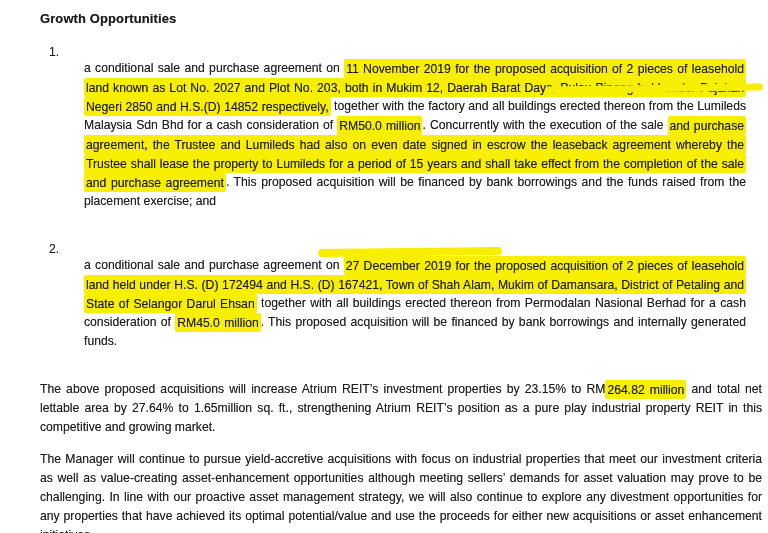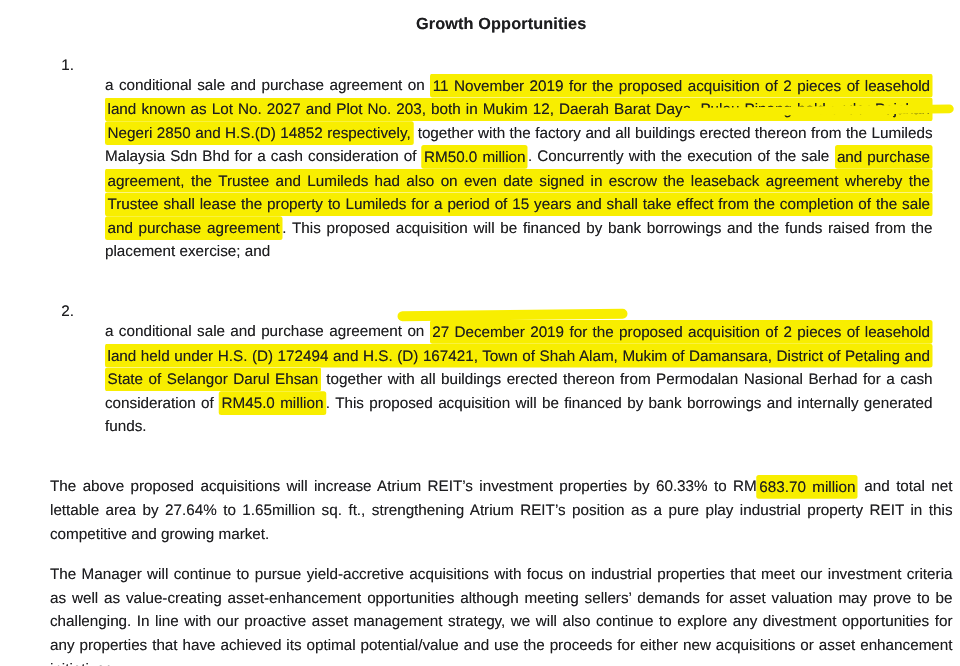--- a/index.html
+++ b/index.html
@@ -21,21 +21,20 @@
     font-size:12.2px;
     line-height:19px;
     color:var(--text);
   }
   .title{
     font-size:13px;
     font-weight:bold;
     margin:0 0 15px 0;
     letter-spacing:.1px;
     text-shadow:0 0 .5px rgba(20,20,25,.6);
-    text-align:center;
   }
   .para{
     margin:0 0 13px 0;
     text-align:justify;
     text-shadow:0 0 .5px rgba(20,20,25,.5);
   }
   .list-item{
     display:flex;
     margin:0 0 13px 0;
   }
@@ -75,20 +74,20 @@
   <div class="list-item">
     <span class="num">1.</span>
     <p class="para item-text"><span>a conditional sale and purchase agreement on </span><mark>11 November 2019 for the proposed acquisition of 2 pieces of leasehold land known as Lot No. 2027 and Plot No. 203, both in Mukim 12, Daerah Barat Daya, Pulau Pinang held under Pajakan Negeri 2850 and H.S.(D) 14852 respectively,</mark><span> together with the factory and all buildings erected thereon from the Lumileds Malaysia Sdn Bhd for a cash consideration of </span><mark>RM50.0 million</mark><span>. Concurrently with the execution of the sale </span><mark>and purchase agreement, the Trustee and Lumileds had also on even date signed in escrow the leaseback agreement whereby the Trustee shall lease the property to Lumileds for a period of 15 years and shall take effect from the completion of the sale and purchase agreement</mark><span>. This proposed acquisition will be financed by bank borrowings and the funds raised from the placement exercise; and</span></p>
   </div>
 
   <div class="list-item">
     <span class="num">2.</span>
     <p class="para item-text"><span>a conditional sale and purchase agreement on </span><mark>27 December 2019 for the proposed acquisition of 2 pieces of leasehold land held under H.S. (D) 172494 and H.S. (D) 167421, Town of Shah Alam, Mukim of Damansara, District of Petaling and State of Selangor Darul Ehsan</mark><span> together with all buildings erected thereon from Permodalan Nasional Berhad for a cash consideration of </span><mark>RM45.0 million</mark><span>. This proposed acquisition will be financed by bank borrowings and internally generated funds.</span></p>
   </div>
 
-  <p class="para"><span>The above proposed acquisitions will increase Atrium REIT’s investment properties by 60.33% to RM</span><mark>683.70 million</mark><span> and total net lettable area by 27.64% to 1.65million sq. ft., strengthening Atrium REIT’s position as a pure play industrial property REIT in this competitive and growing market.</span></p>
+  <p class="para"><span>The above proposed acquisitions will increase Atrium REIT’s investment properties by 23.15% to RM</span><mark>264.82 million</mark><span> and total net lettable area by 27.64% to 1.65million sq. ft., strengthening Atrium REIT’s position as a pure play industrial property REIT in this competitive and growing market.</span></p>
 
   <p class="para"><span>The Manager will continue to pursue yield-accretive acquisitions with focus on industrial properties that meet our investment criteria as well as value-creating asset-enhancement opportunities although meeting sellers’ demands for asset valuation may prove to be challenging. In line with our proactive asset management strategy, we will also continue to explore any divestment opportunities for any properties that have achieved its optimal potential/value and use the proceeds for either new acquisitions or asset enhancement initiatives.</span></p>
 
   <div class="stroke stroke-1"></div>
   <div class="stroke stroke-2"></div>
 
 </div>
 
 </body></html>

